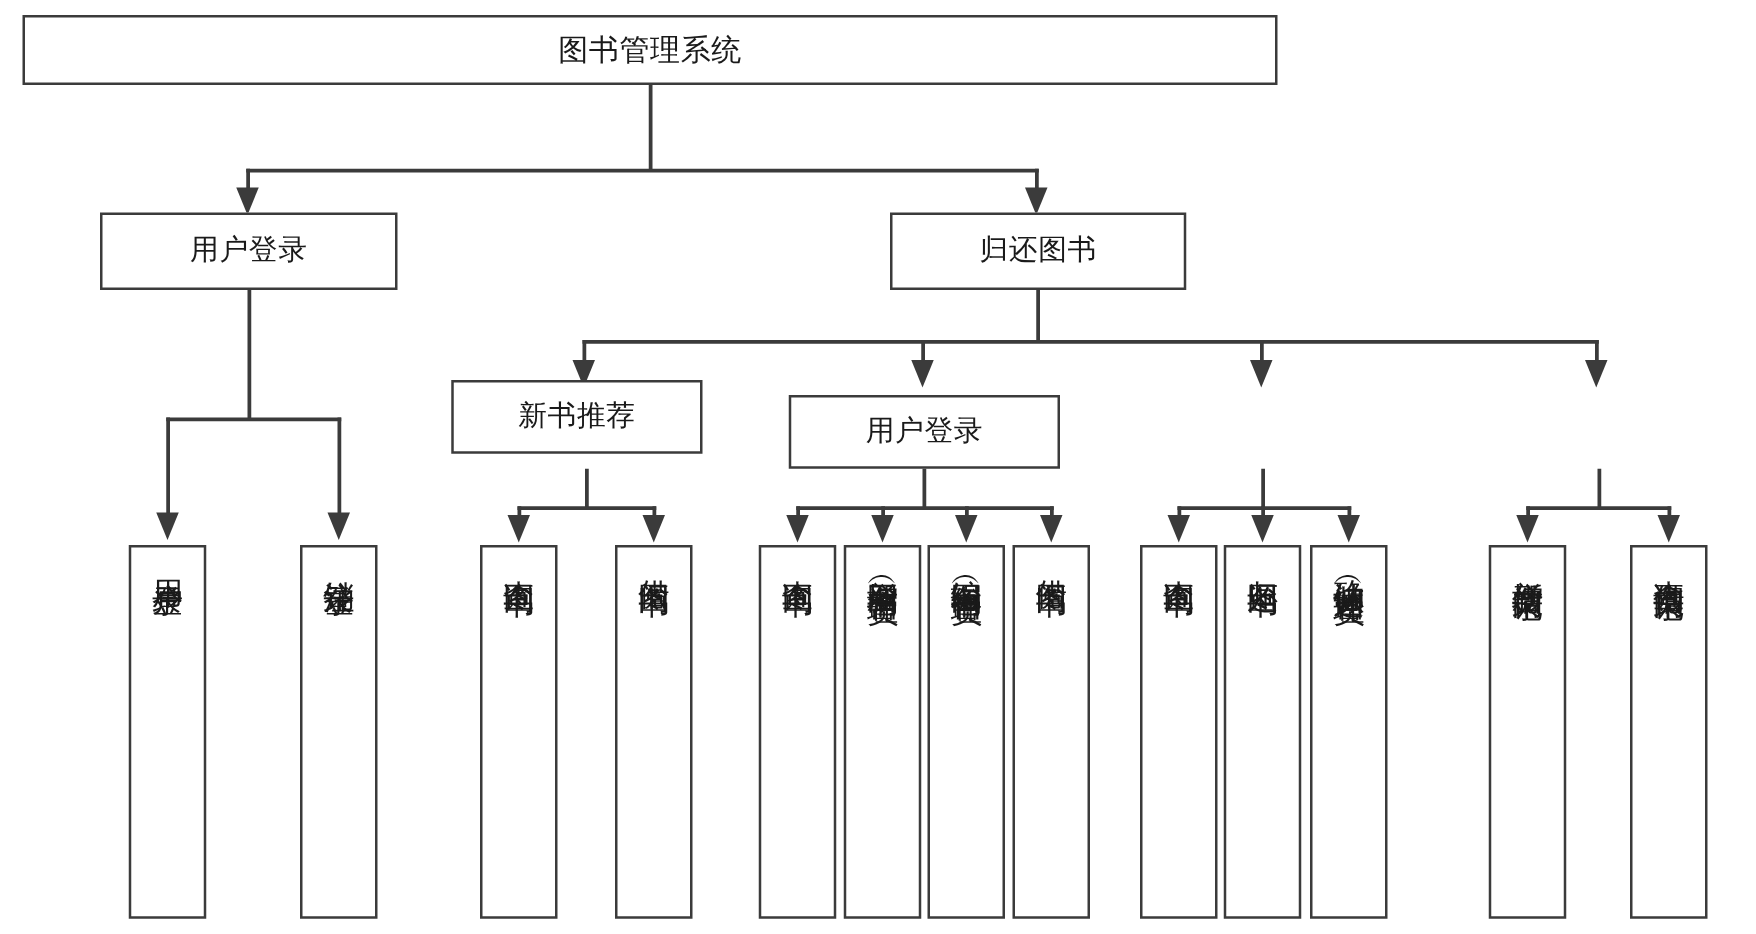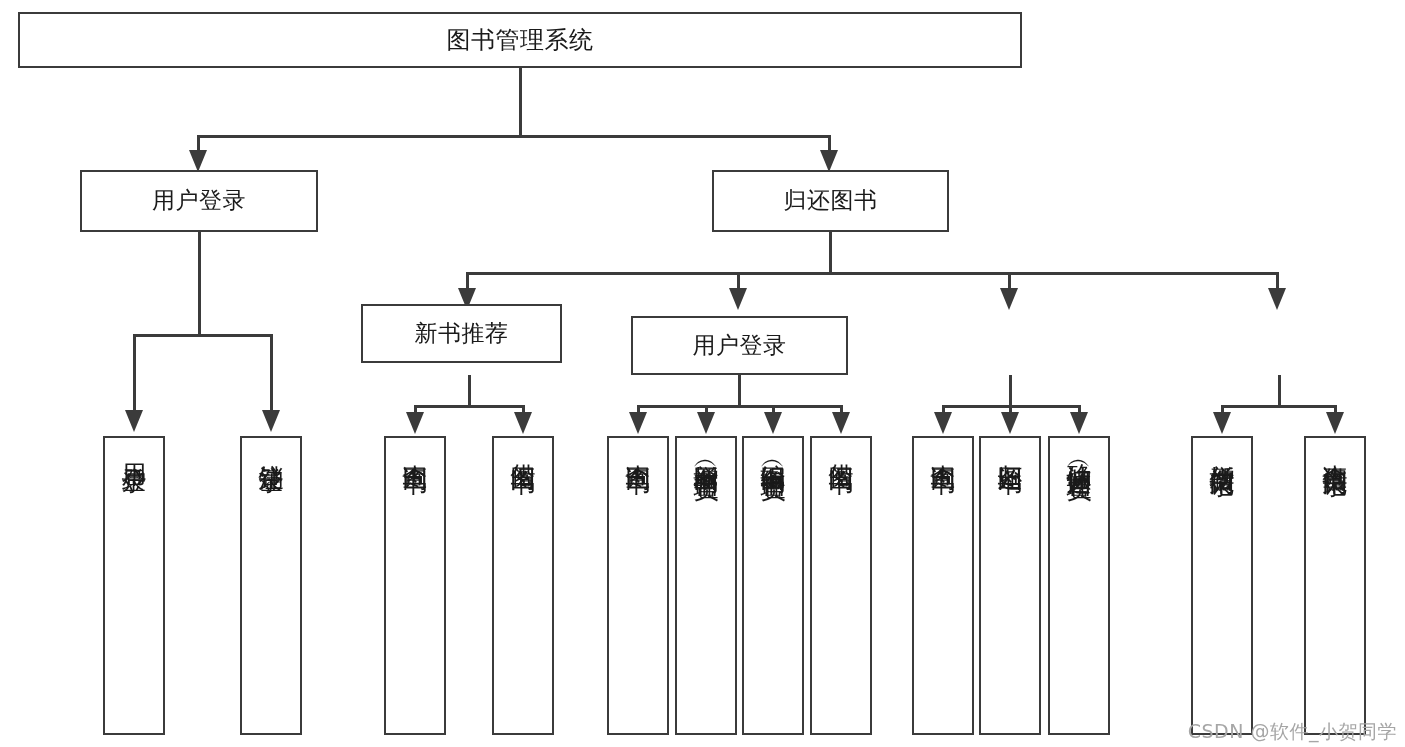--- a/index.html
+++ b/index.html
@@ -205,15 +205,14 @@
     <span class="label">确认归还（管理员）</span>
   </div>
 
   <div class="node vert" style="left:1191px; top:436px; width:62px; height:299px;">
     <span class="label">新增借阅记录</span>
   </div>
   <div class="node vert" style="left:1304px; top:436px; width:62px; height:299px;">
     <span class="label">查询借阅记录</span>
   </div>
 
-  <div id="watermark">CSDN @软件_小贺同学</div>
 
 </div>
 
 </body></html>

